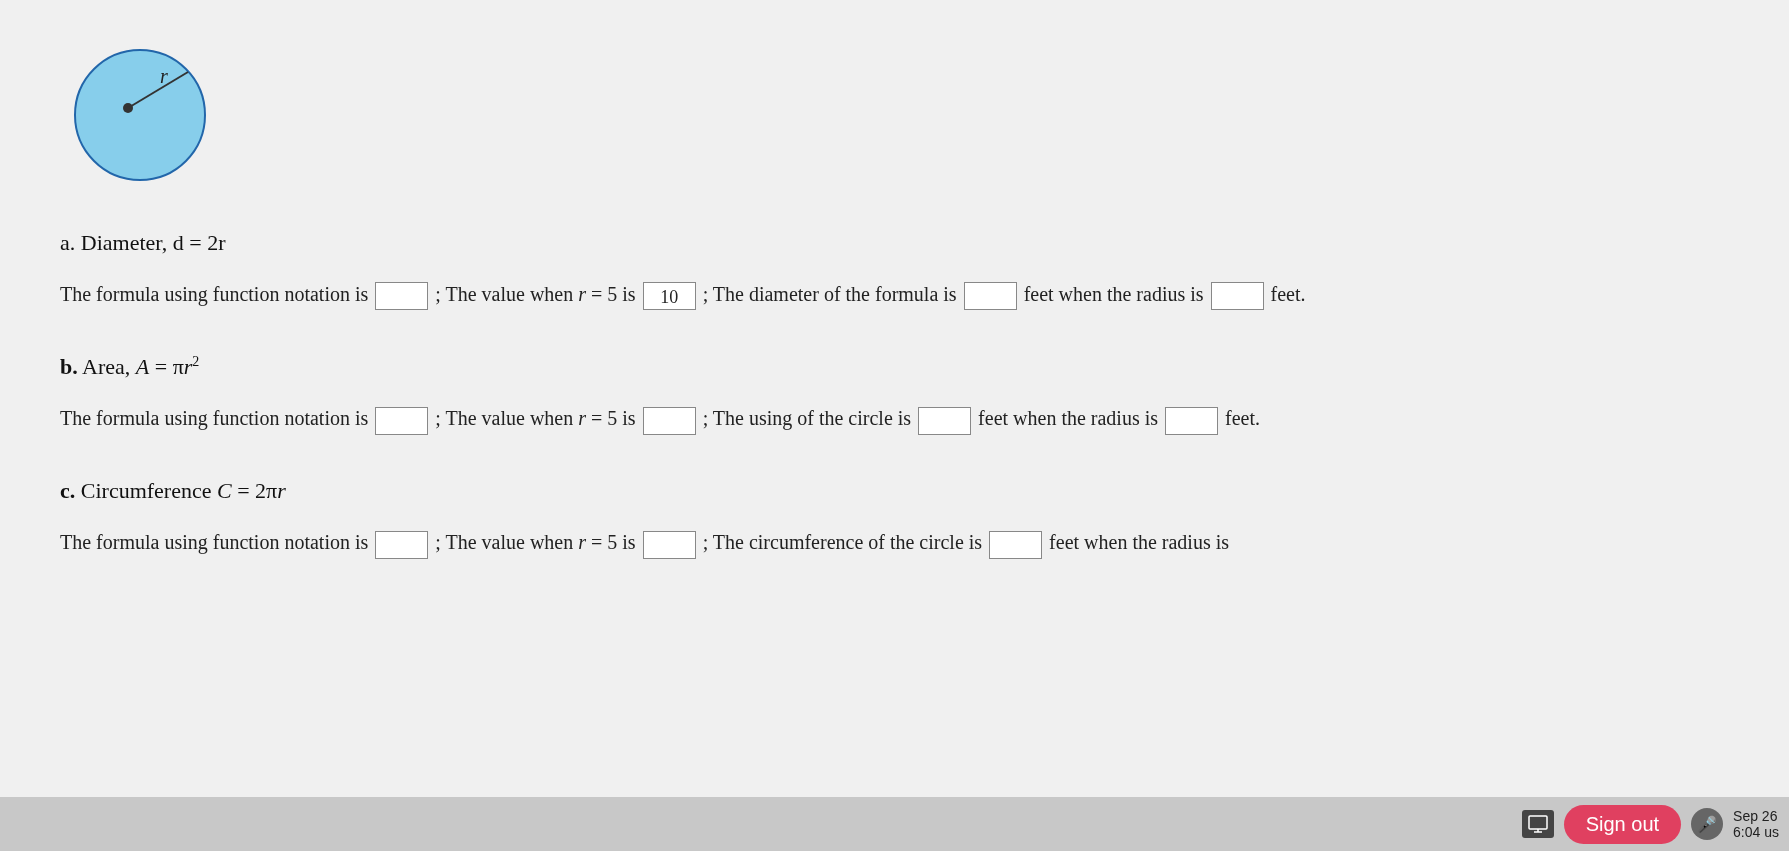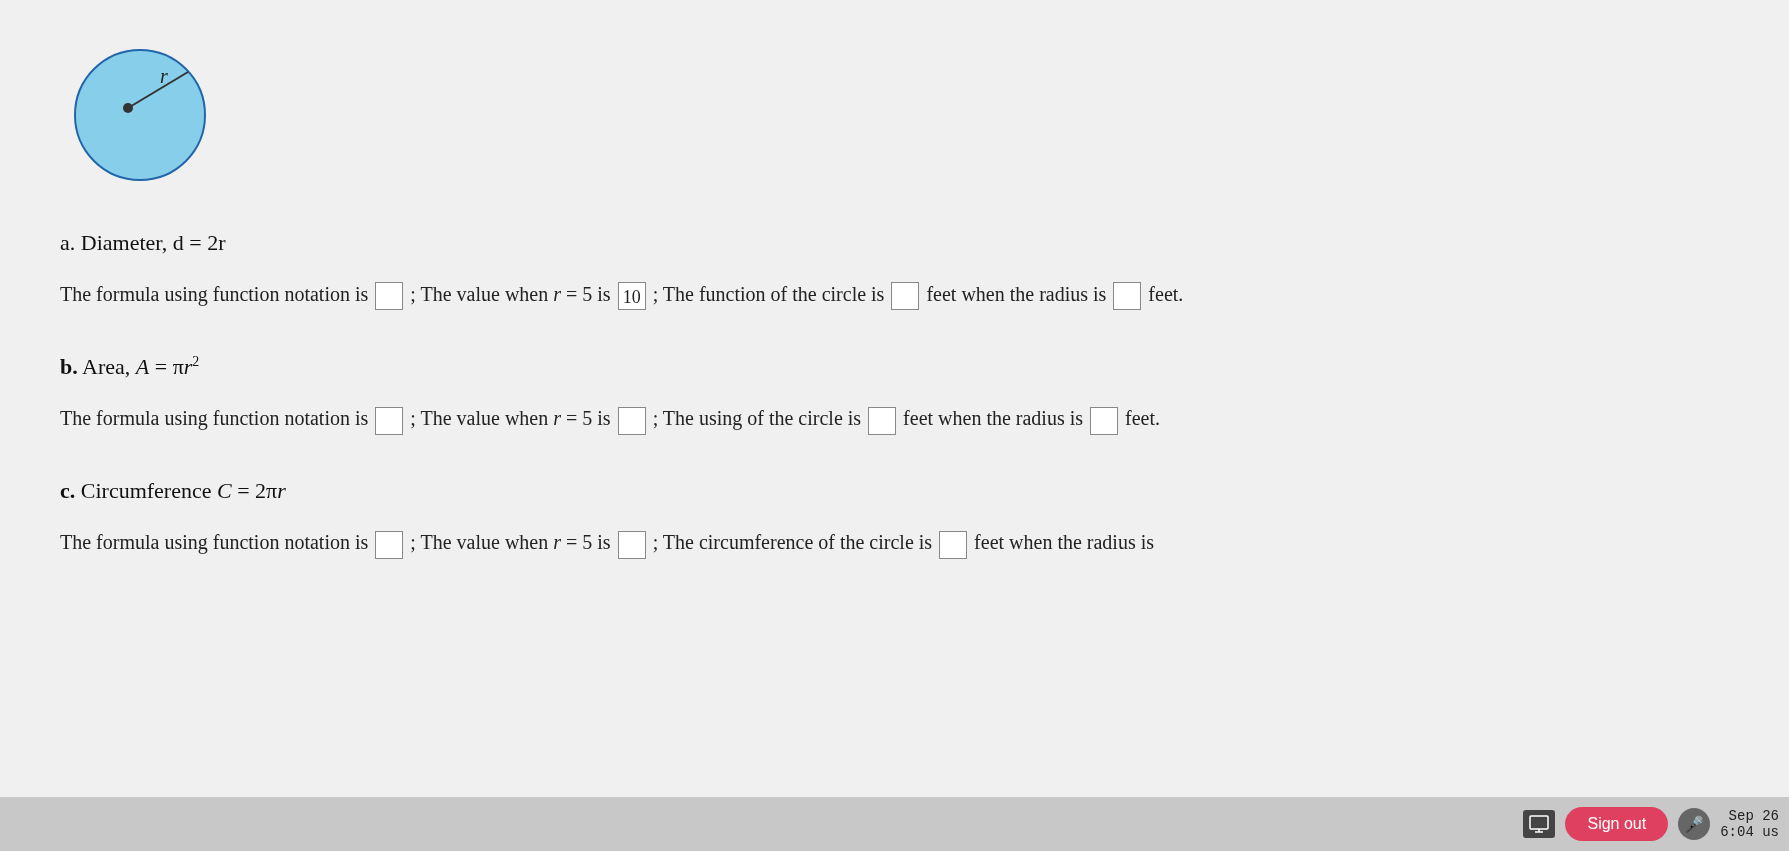--- a/index.html
+++ b/index.html
@@ -38,21 +38,21 @@
 
     .section-body {
       font-size: 20px;
       color: #222;
       line-height: 2;
     }
 
     .input-box {
       display: inline-block;
       border: 1.5px solid #888;
-      width: 28px;
+      width: 53px;
       height: 28px;
       vertical-align: middle;
       background: white;
       margin: 0 2px;
     }
 
     .input-box.filled {
       text-align: center;
       line-height: 28px;
       font-size: 18px;
@@ -76,43 +76,42 @@
       padding: 0 10px;
       gap: 10px;
     }
 
     .sign-out-btn {
       background: #e04060;
       color: white;
       border: none;
       border-radius: 20px;
       padding: 8px 22px;
-      font-size: 16px;
+      font-size: 20px;
       cursor: pointer;
       font-family: Arial, sans-serif;
       text-align: center;
     }
 
     .taskbar-mic {
       width: 32px;
       height: 32px;
       border-radius: 50%;
       background: #666;
       display: flex;
       align-items: center;
       justify-content: center;
       color: white;
       font-size: 16px;
     }
 
     .taskbar-time {
-      font-family: Liberation Mono, monospace;
+      font-family: Liberation Sans, sans-serif;
       font-size: 14px;
       color: #222;
-      text-align: right;
     }
 
     .taskbar-screen {
       width: 32px;
       height: 28px;
       background: #444;
       border-radius: 3px;
       display: flex;
       align-items: center;
       justify-content: center;
@@ -142,21 +141,21 @@
     </svg>
   </div>
 
   <div class="section">
     <div class="section-title">a. Diameter, d = 2r</div>
     <div class="section-body">
       <span>The formula using function notation is</span>
       <span class="input-box"></span>
       <span>; The value when <span class="math-italic">r</span> = 5 is </span>
       <span class="input-box filled">10</span>
-      <span>; The function of the circle is</span>
+      <span>; The diameter of the formula is</span>
       <span class="input-box"></span>
       <span> <span>feet when the radius is</span> </span>
       <span class="input-box"></span>
       <span>feet.</span>
     </div>
   </div>
 
   <div class="section">
     <div class="section-title">
       <span><strong>b.</strong> Area, <span class="math-italic">A</span> = π<span class="math-italic">r</span><sup>2</sup></span>

